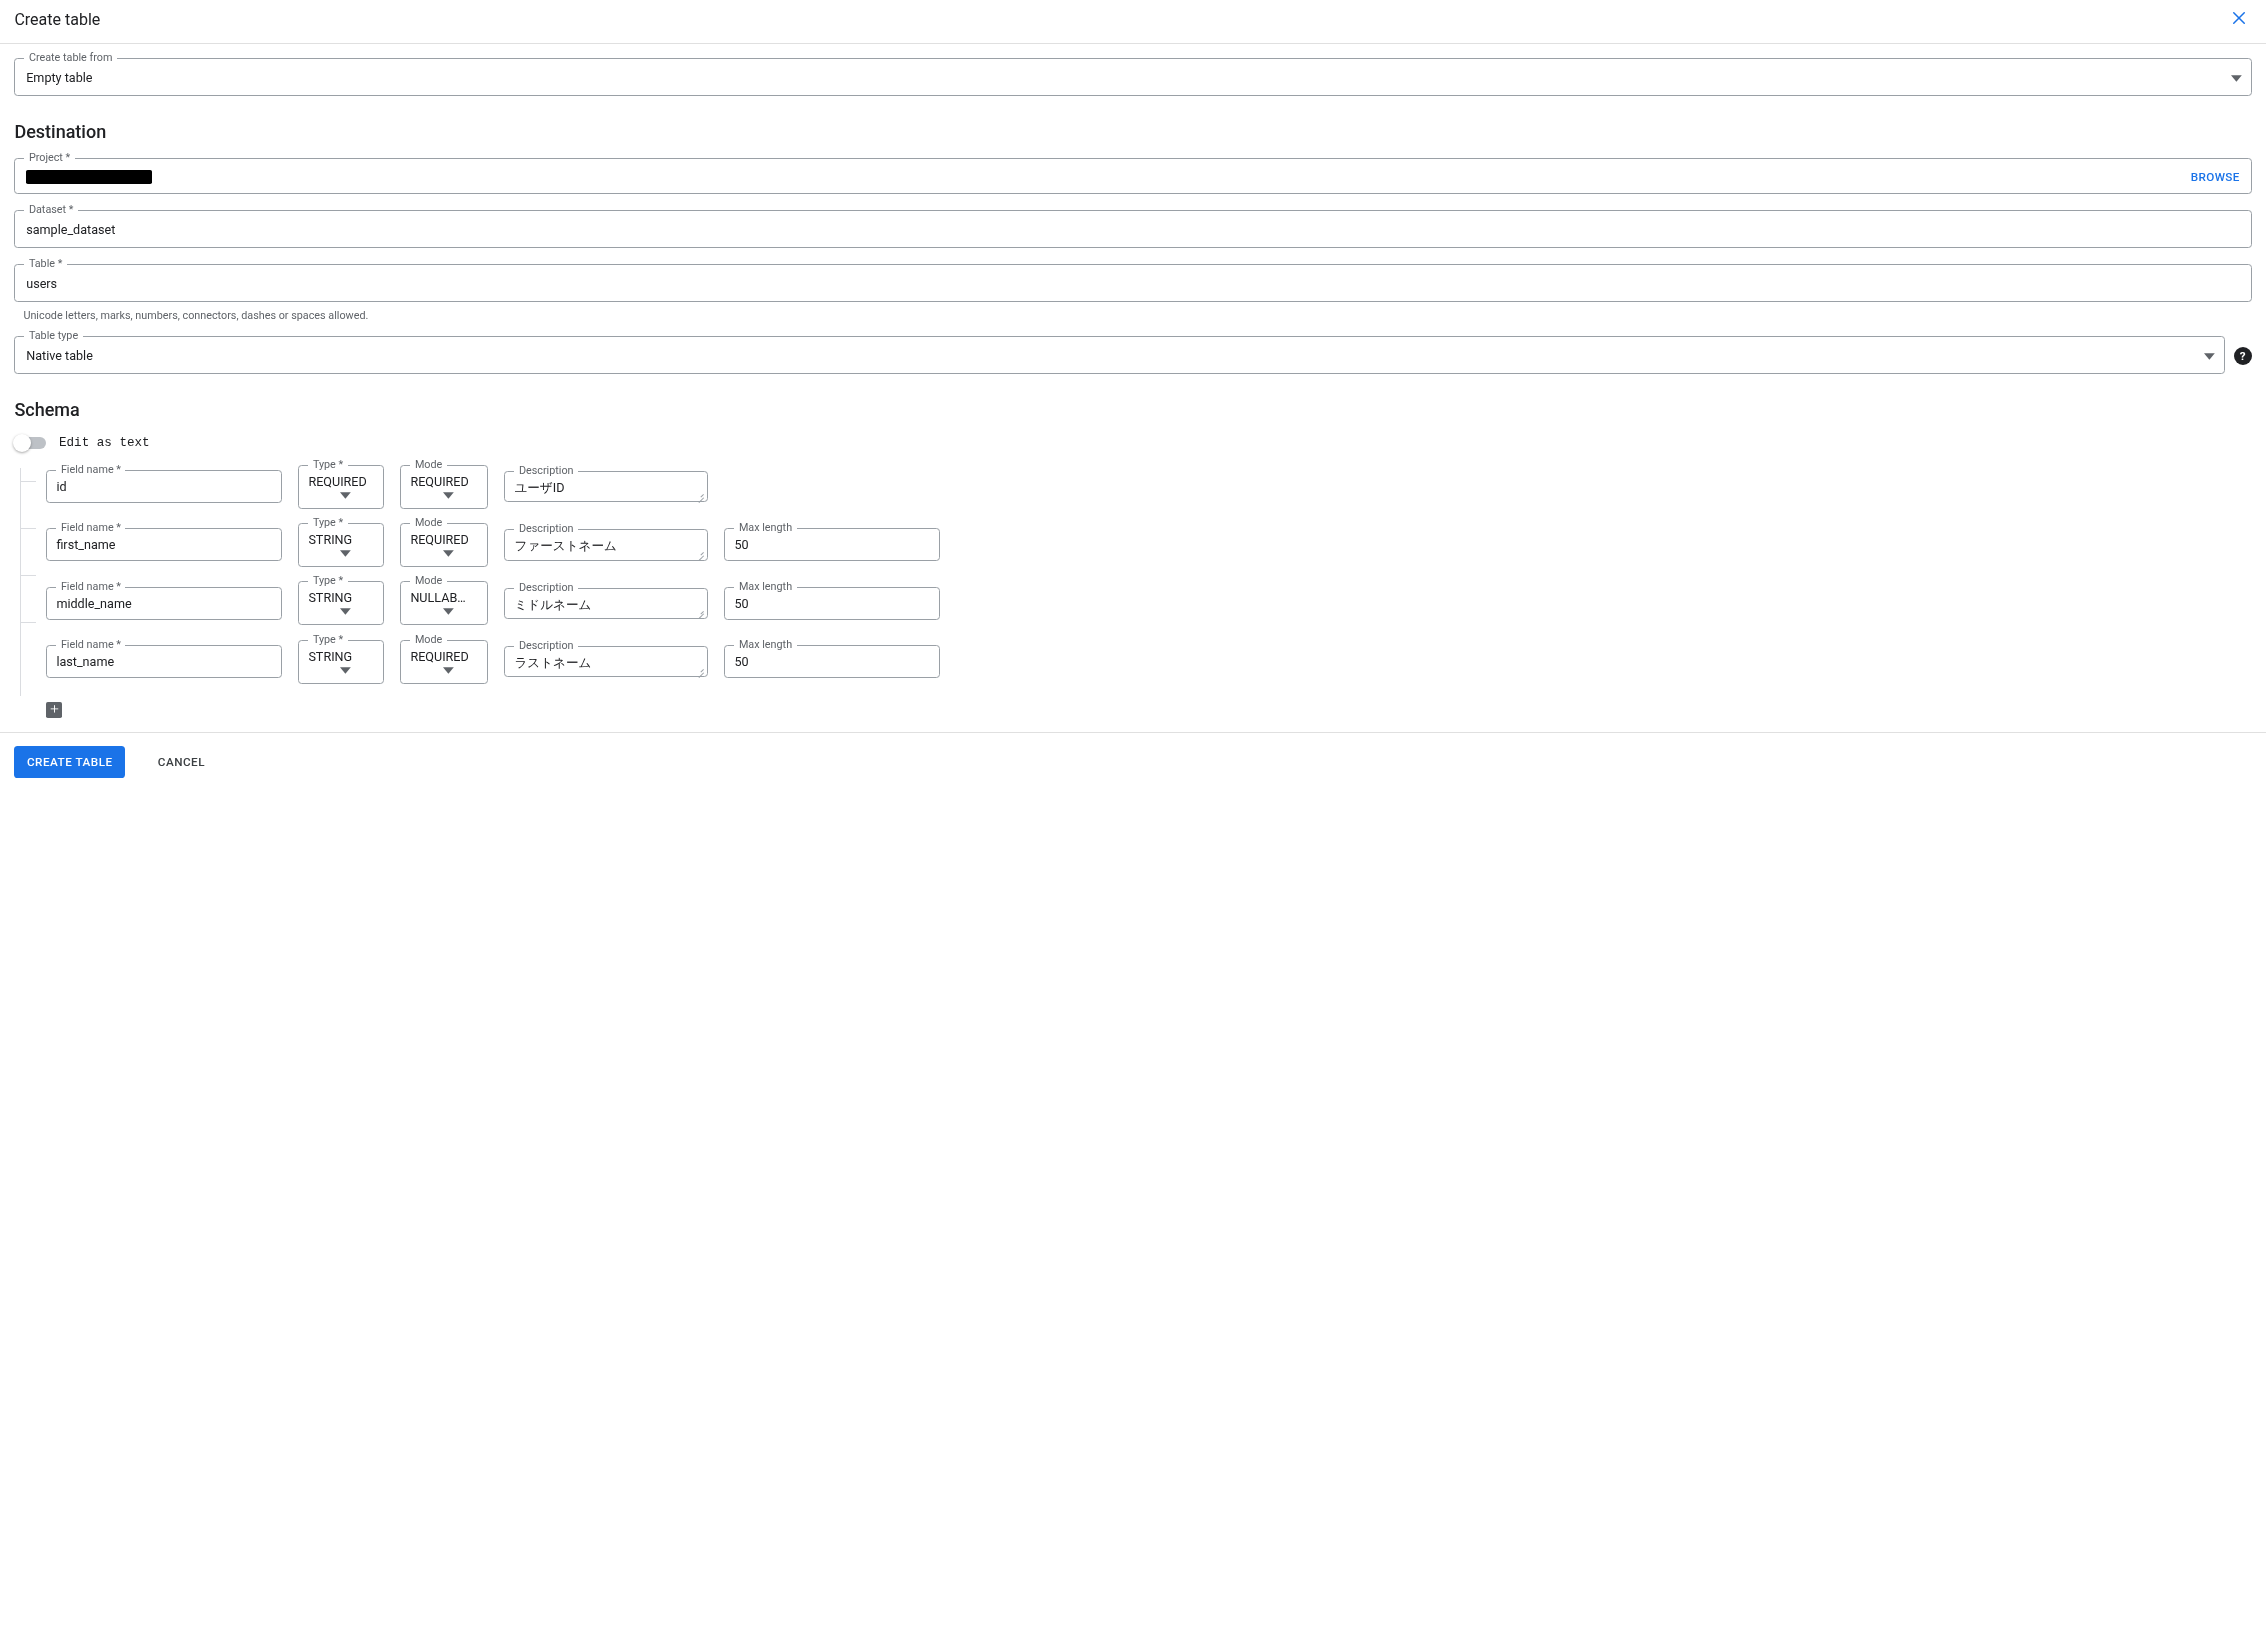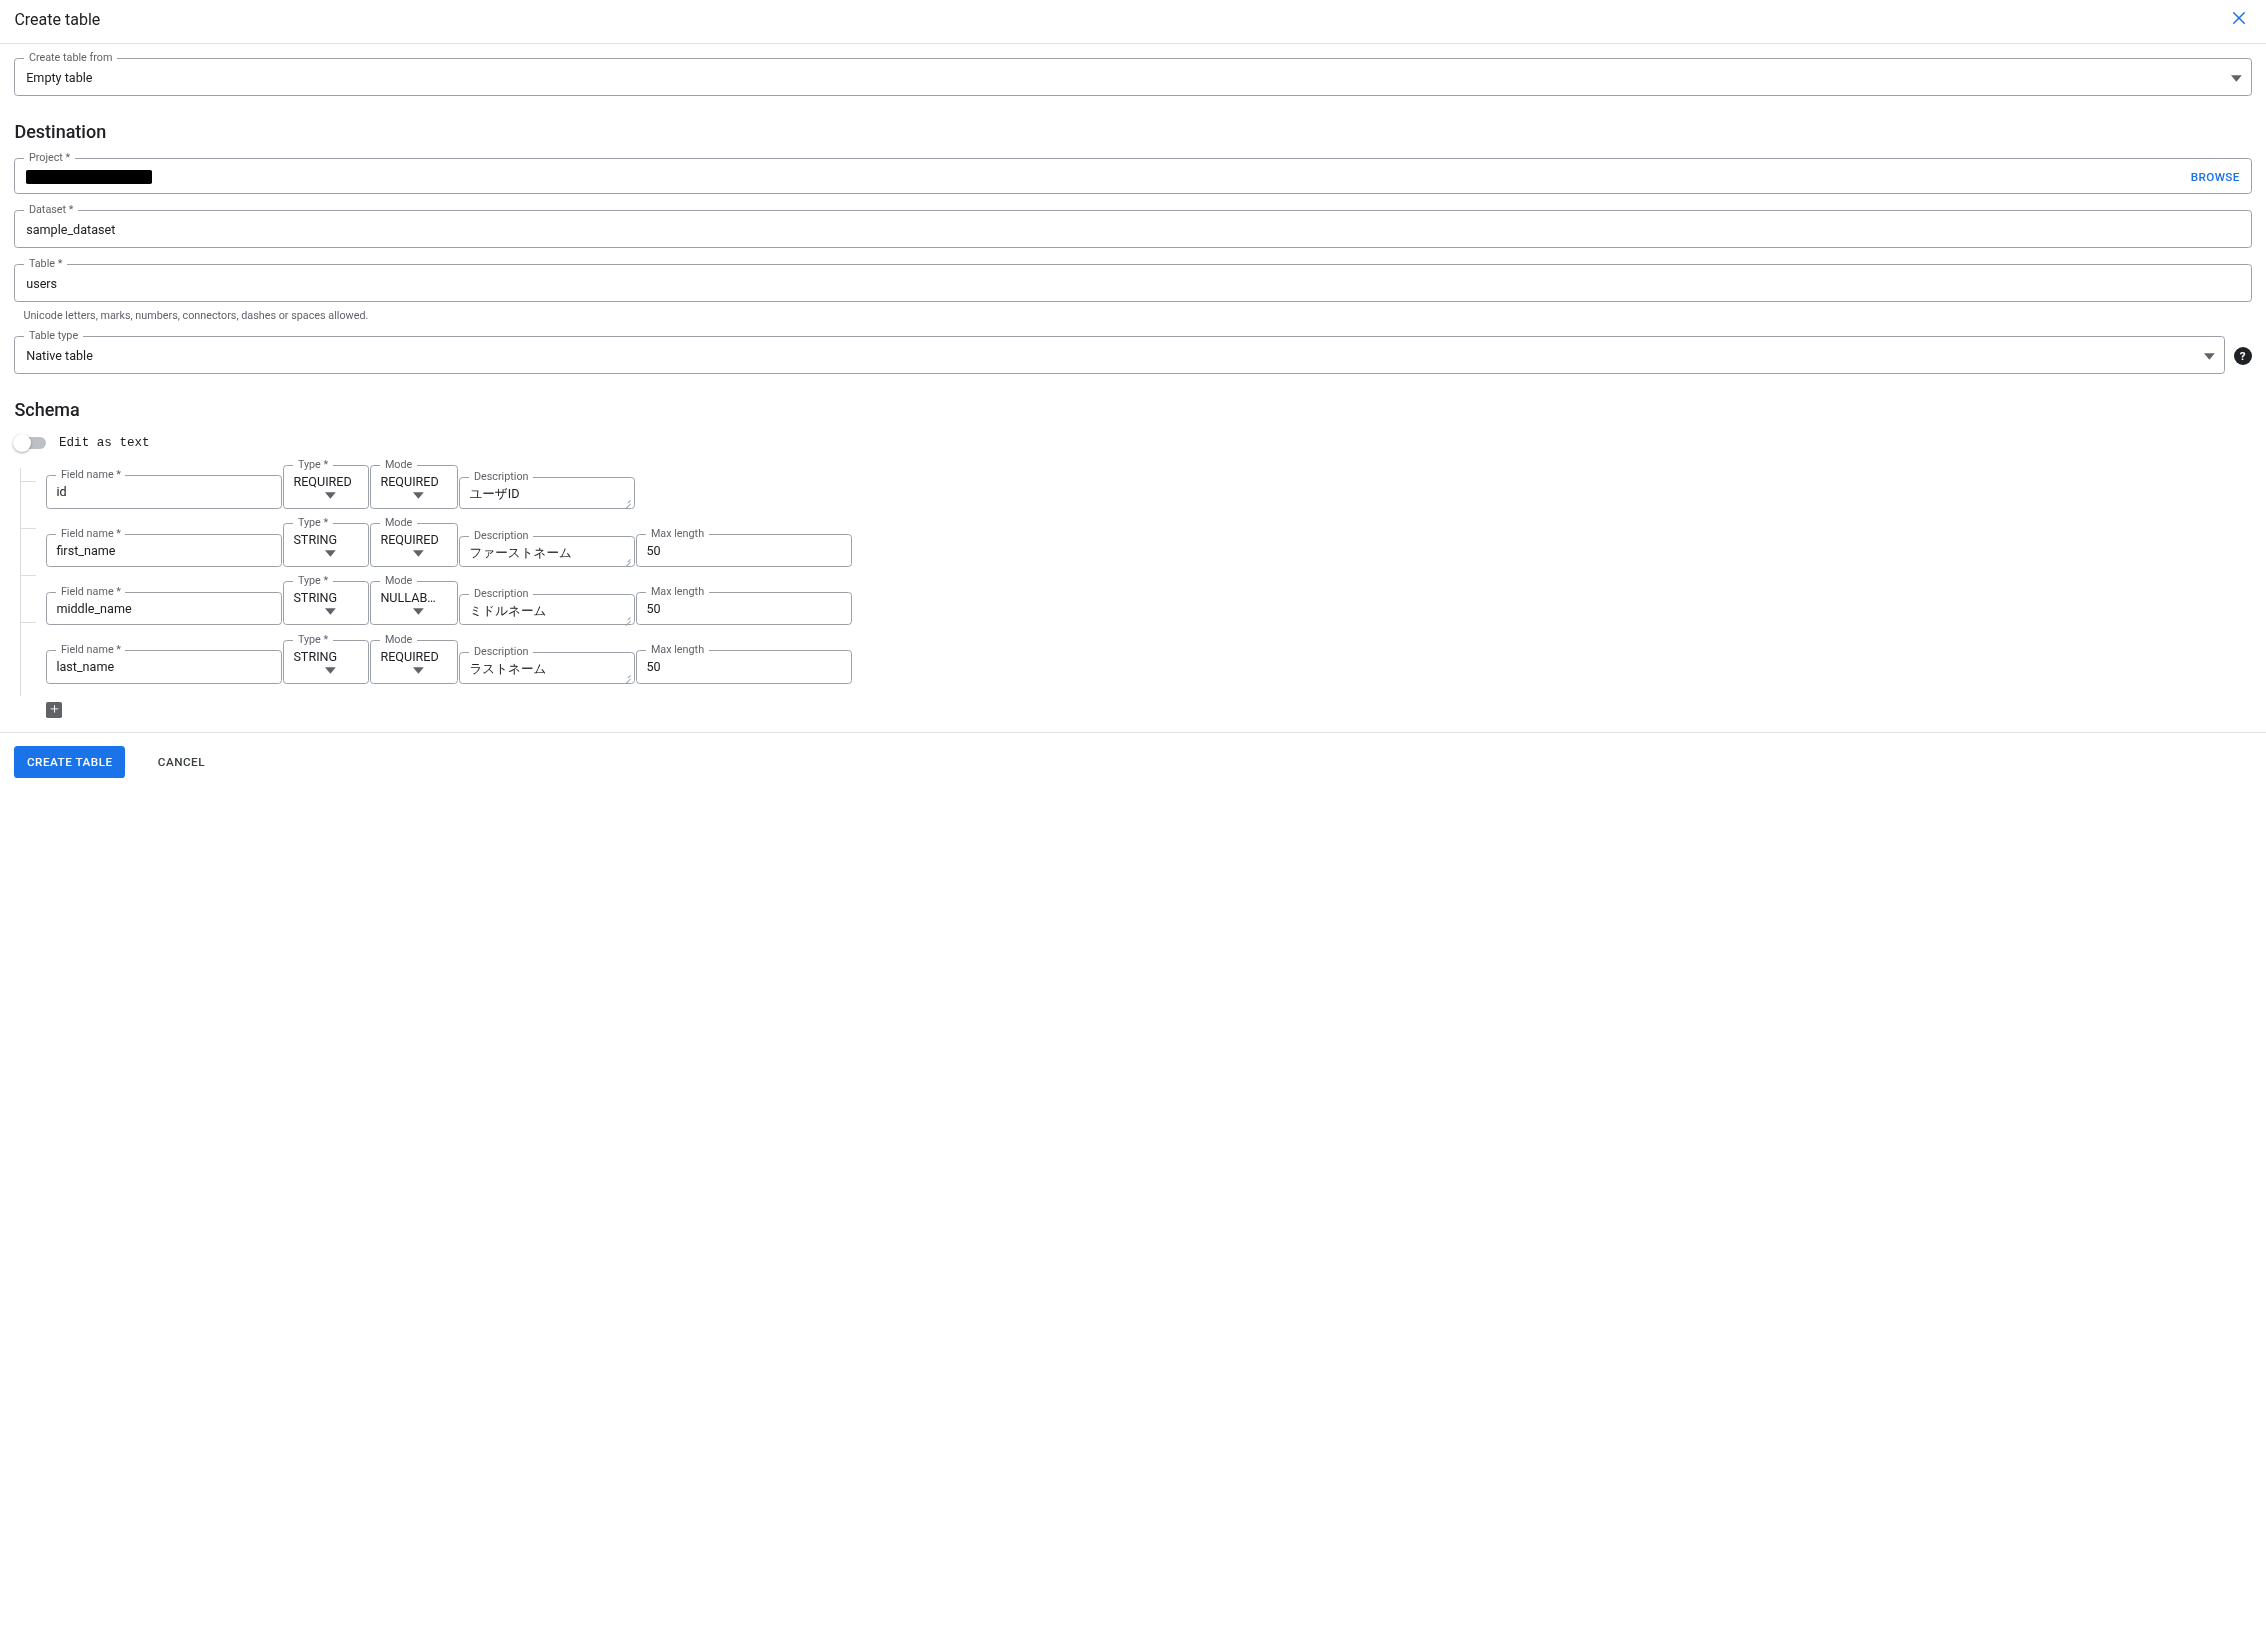--- a/index.html
+++ b/index.html
@@ -90,26 +90,26 @@
     width: 32px; position: relative; flex: none;
   }
   .tree-gutter .vline {
     position: absolute; left: 5.4px; top: 3.6px; bottom: 21.6px;
     width: 0.9px; background: #dadce0;
   }
   .tree-gutter .tick {
     position: absolute; left: 5.4px; width: 16px; height: 0.9px; background: #dadce0;
   }
   .schema-rows { flex: 1; }
-  .schema-row { display: flex; gap: 1px; margin-bottom: 14.4px; align-items: flex-end; }
+  .schema-row { display: flex; gap: 16px; margin-bottom: 14.4px; align-items: center; }
   .schema-row .cell { position: relative; }
   .cell.name { width: 236px; }
   .cell.type { width: 86px; }
   .cell.mode { width: 88px; }
-  .cell.desc { width: 176px; }
+  .cell.desc { width: 204px; }
   .cell.max  { width: 216px; }
   .schema-row .field { margin: 0; padding: 8px 9px 7.2px 9px; }
   .schema-row .field .value { font-size: 12.6px; }
   .schema-row .field.select { padding-right: 7.2px; flex-direction: column; }
   .desc .field { padding-bottom: 5.4px; }
   .desc .resize-notch {
     position: absolute; right: 3.6px; bottom: 3.6px; width: 7.2px; height: 7.2px;
   }
   .desc .resize-notch::before, .desc .resize-notch::after {
     content: ""; position: absolute; right: 0; bottom: 0; background: #9aa0a6;

